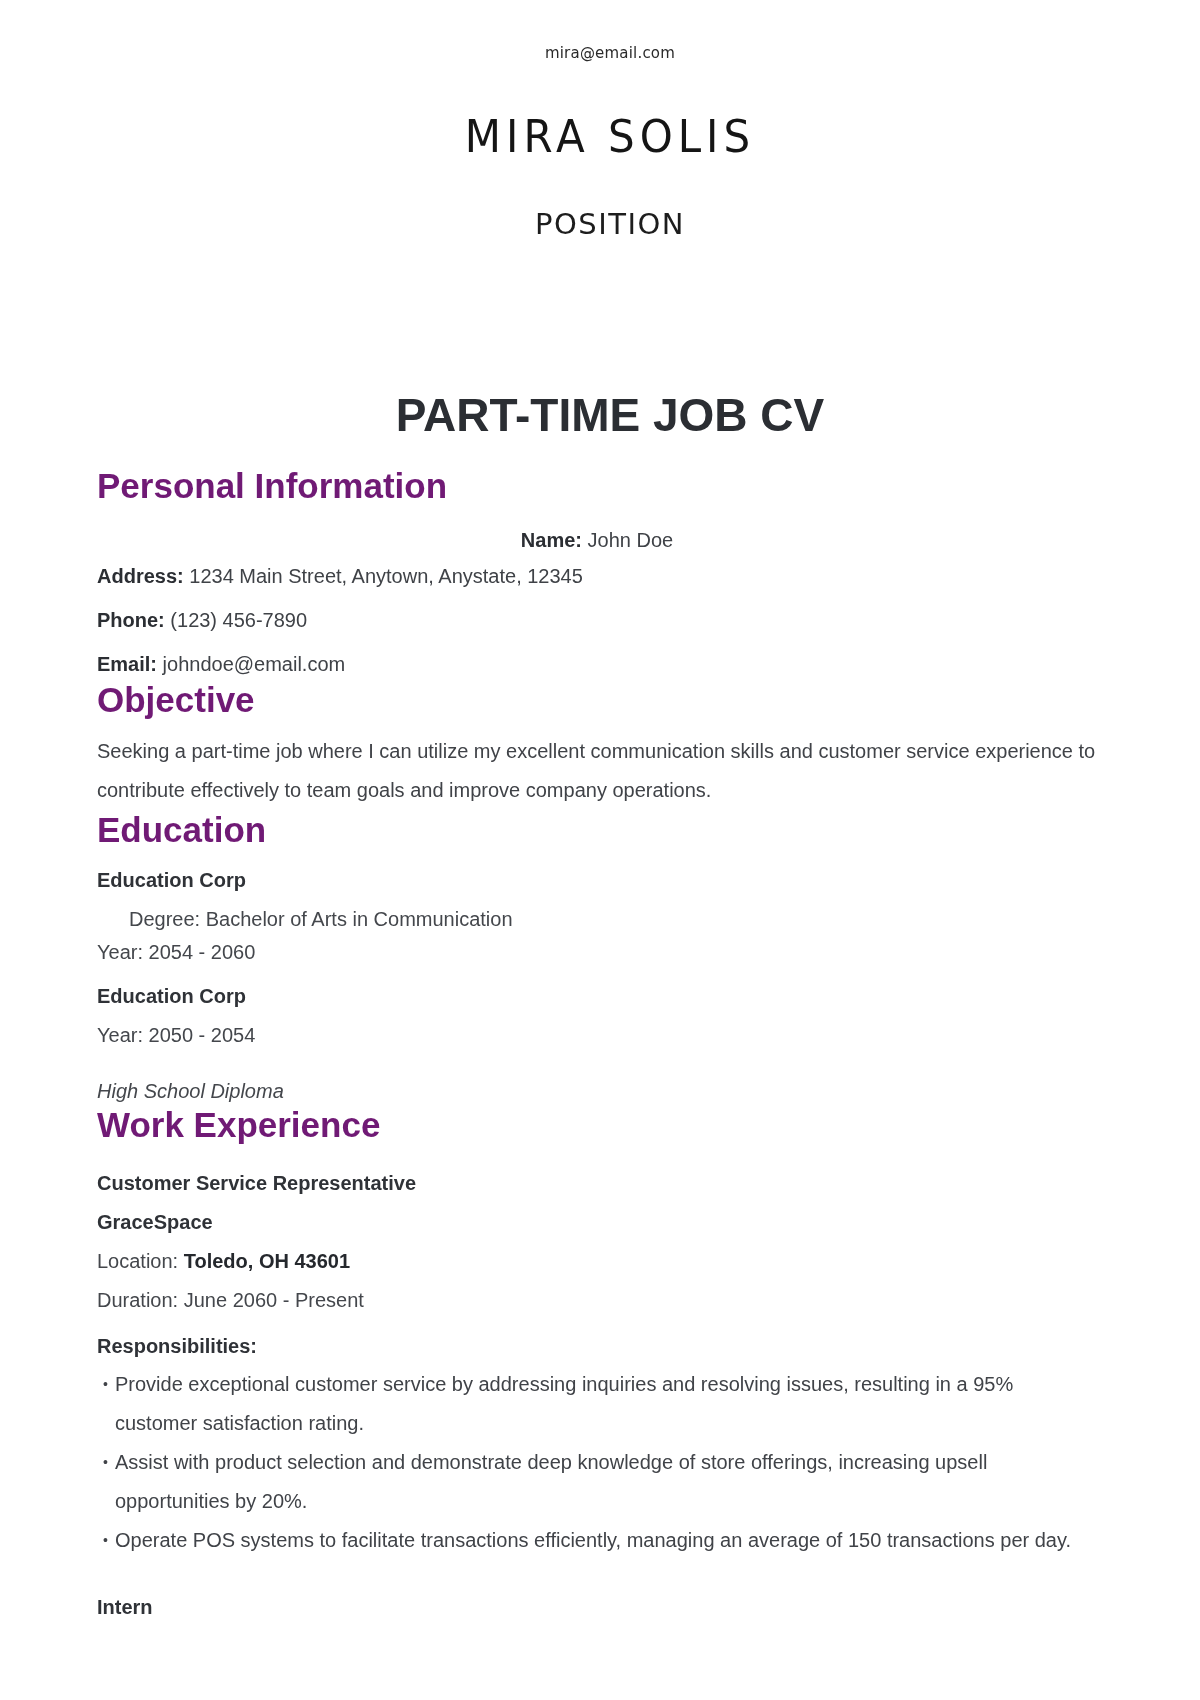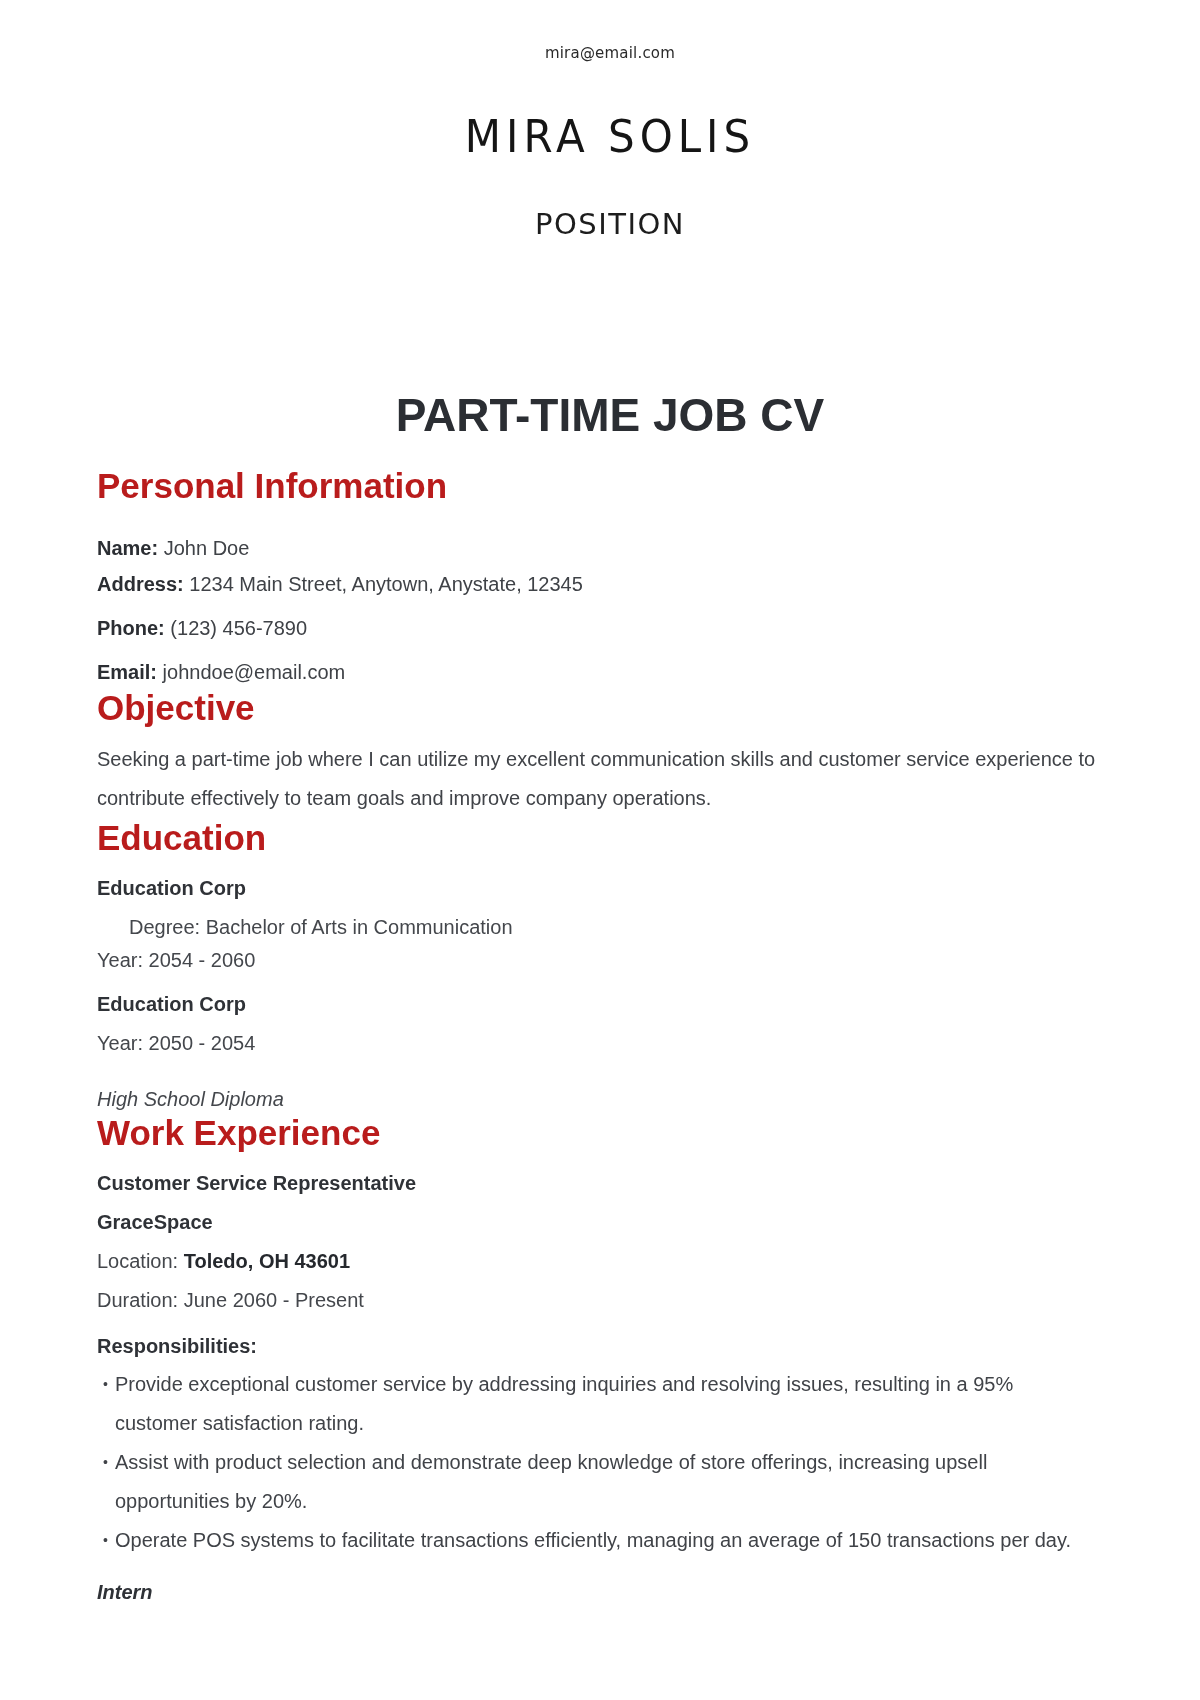--- a/index.html
+++ b/index.html
@@ -74,21 +74,21 @@
     }
     .content {
       position: absolute;
       left: 97px;
       top: 466px;
       width: 1000px;
     }
     h2.section-title {
       font-size: 35px;
       font-weight: bold;
-      color: #b91c1c;
+      color: #701a75;
       margin: 0;
       line-height: 40px;
     }
     .pi-line {
       font-size: 20px;
       line-height: 28px;
       margin: 0;
       color: #3f4247;
     }
     .pi-line b {
@@ -143,21 +143,21 @@
   <div class="contact-email">mira@email.com</div>
   <h1 class="person-name">MIRA SOLIS</h1>
   <div class="person-position">POSITION</div>
 
   <h1 class="doc-title">PART-TIME JOB CV</h1>
 
   <div class="content">
 
     <section>
       <h2 class="section-title">Personal Information</h2>
-      <p class="pi-line" style="margin-top:28px;">
+      <p class="pi-line" style="margin-top:20px;text-align:center;">
         <b>Name:</b>
         <span>John Doe</span>
       </p>
       <p class="pi-line" style="margin-top:8px;">
         <b>Address:</b>
         <span>1234 Main Street, Anytown, Anystate, 12345</span>
       </p>
       <p class="pi-line" style="margin-top:16px;">
         <b>Phone:</b>
         <span>(123) 456-7890</span>
@@ -185,21 +185,21 @@
       <div style="margin-top:16px;">
         <p class="entry-title">Education Corp</p>
         <p class="entry-line" style="margin-top:11px;">Year: 2050 - 2054</p>
         <p class="entry-line" style="margin-top:28px;font-style:italic;">High School Diploma</p>
       </div>
     </section>
 
     <section>
       <h2 class="section-title" style="margin-top:0px;">Work Experience</h2>
 
-      <div style="margin-top:16px;">
+      <div style="margin-top:24px;">
         <p class="entry-title">Customer Service Representative</p>
         <p class="entry-title" style="margin-top:11px;">GraceSpace</p>
         <p class="entry-line" style="margin-top:11px;">
           <span>Location: </span><b>Toledo, OH 43601</b>
         </p>
         <p class="entry-line" style="margin-top:11px;">Duration: June 2060 - Present</p>
         <p class="entry-title" style="margin-top:18px;">Responsibilities:</p>
         <ul class="resp-list" style="margin-top:5px;">
           <li>
             <span class="bullet">•</span>
@@ -209,19 +209,19 @@
             <span class="bullet">•</span>
             <span>Assist with product selection and demonstrate deep knowledge of store offerings, increasing upsell opportunities by 20%.</span>
           </li>
           <li>
             <span class="bullet">•</span>
             <span>Operate POS systems to facilitate transactions efficiently, managing an average of 150 transactions per day.</span>
           </li>
         </ul>
       </div>
 
-      <div style="margin-top:18px;font-style:italic;">
+      <div style="margin-top:33px;">
         <p class="entry-title">Intern</p>
       </div>
     </section>
 
   </div>
 </div>
 
 </body></html>

